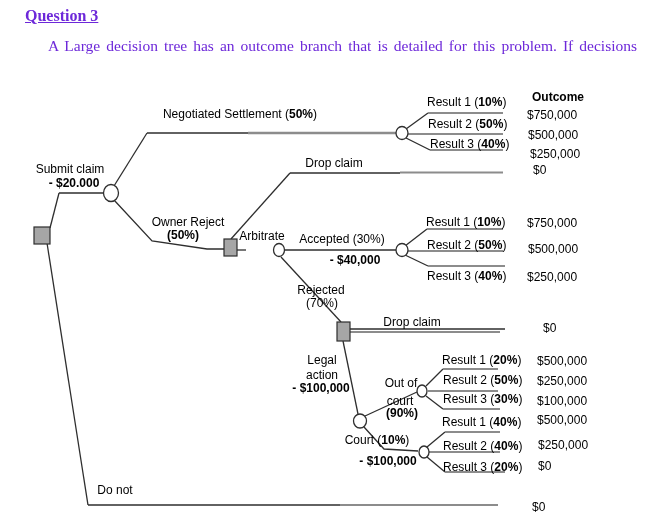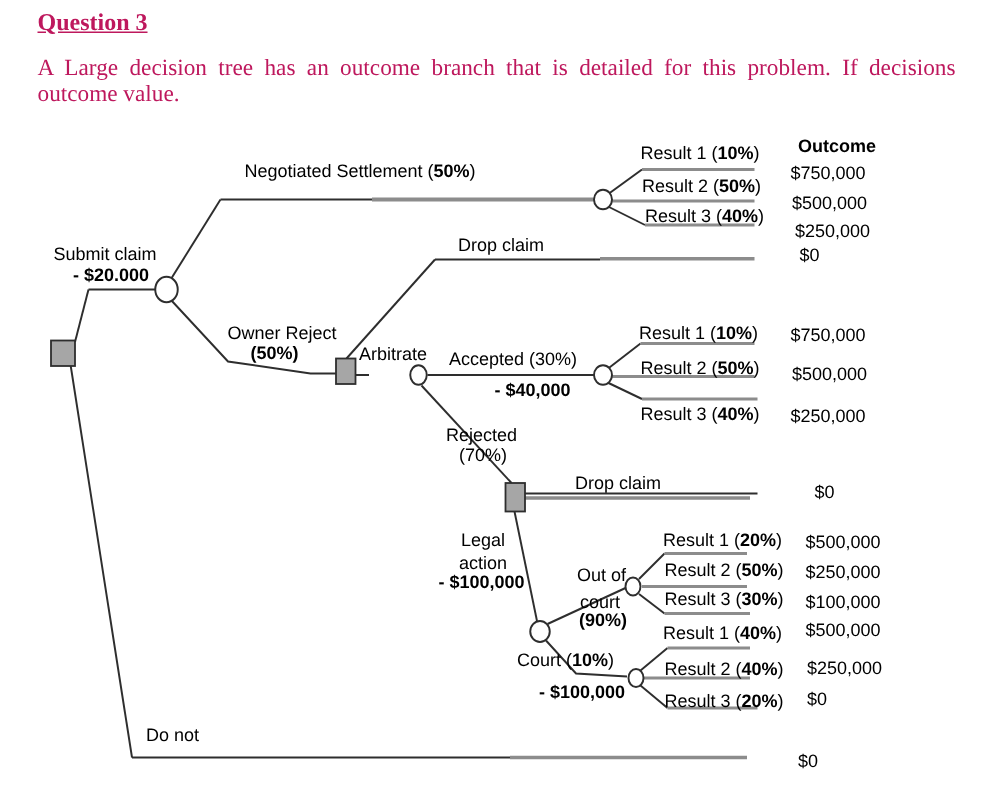--- a/index.html
+++ b/index.html
@@ -1,34 +1,33 @@
 <!DOCTYPE html>
 <html><head>
 <meta charset="utf-8">
 <style>
   html,body{margin:0;padding:0;background:#ffffff;}
   #page{position:relative;width:662px;height:530px;background:#ffffff;overflow:hidden;
         font-family:"Liberation Sans",sans-serif;}
-  #doc{position:absolute;left:25px;top:6px;width:612px;z-index:2;color:#be185d;}
+  #doc{position:absolute;left:25px;top:6px;width:612px;z-index:2;color:#6d28d9;}
   .title{font:bold 16px/20px "Liberation Serif",serif;text-decoration:underline;margin:0 0 11px 0;}
-  .para{font:15.5px/17.3px "Liberation Serif",serif;}
+  .para{font:15.5px/17.3px "Liberation Serif",serif;margin-left:23px;}
   .jline{text-align:justify;text-align-last:justify;}
   #tree{position:absolute;left:0;top:0;z-index:1;}
   #tree text{font-family:"Liberation Sans",sans-serif;font-size:12px;fill:#000;}
   #tree .b{font-weight:bold;}
 </style>
 </head>
 <body>
 
 <div id="page">
   <div id="doc">
     <div class="title">Question 3</div>
     <div class="para">
       <div class="jline">A Large decision tree has an outcome branch that is detailed for this problem. If decisions</div>
-      <div>outcome value.</div>
     </div>
   </div>
   <svg id="tree" width="662" height="530" viewBox="0 0 662 530">
       <line x1="50" y1="228" x2="59" y2="193" stroke="#2e2e2e" stroke-width="1.3"></line>
       <line x1="59" y1="193" x2="104" y2="193" stroke="#2e2e2e" stroke-width="1.3"></line>
       <line x1="47" y1="243" x2="88" y2="505" stroke="#2e2e2e" stroke-width="1.3"></line>
       <line x1="88" y1="505" x2="340" y2="505" stroke="#2e2e2e" stroke-width="1.3"></line>
       <line x1="340" y1="505" x2="498" y2="505" stroke="#8c8c8c" stroke-width="2.2"></line>
       <line x1="114" y1="186" x2="147" y2="133" stroke="#2e2e2e" stroke-width="1.3"></line>
       <line x1="147" y1="133" x2="250" y2="133" stroke="#2e2e2e" stroke-width="1.3"></line>

